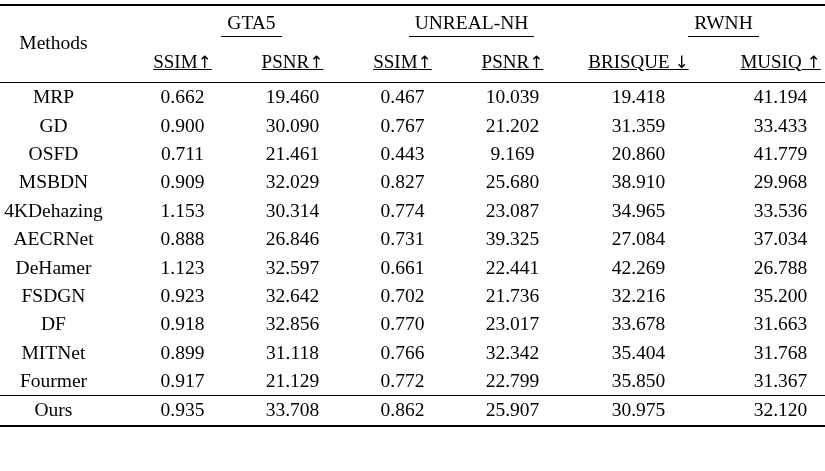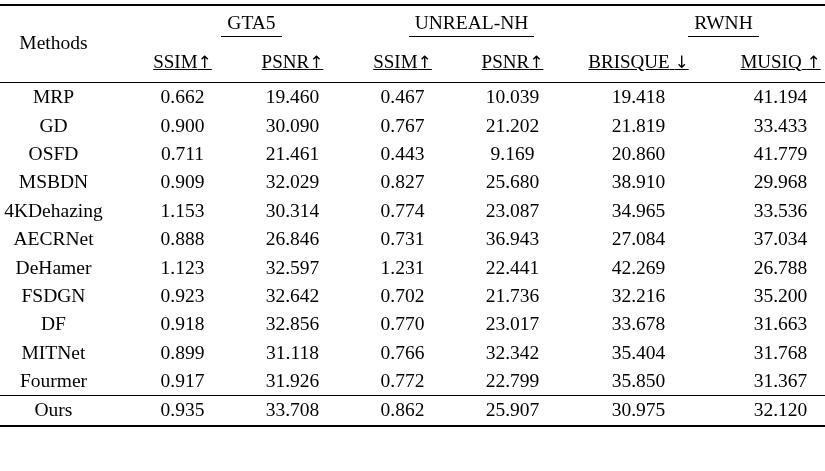--- a/index.html
+++ b/index.html
@@ -133,21 +133,21 @@
         <td>10.039</td>
         <td class="bold">19.418</td>
         <td>41.194</td>
       </tr>
       <tr class="data-row">
         <td>GD</td>
         <td>0.900</td>
         <td>30.090</td>
         <td>0.767</td>
         <td>21.202</td>
-        <td>21.819</td>
+        <td>31.359</td>
         <td>33.433</td>
       </tr>
       <tr class="data-row">
         <td>OSFD</td>
         <td>0.711</td>
         <td>21.461</td>
         <td>0.443</td>
         <td>9.169</td>
         <td>20.860</td>
         <td class="bold">41.779</td>
@@ -168,29 +168,29 @@
         <td>0.774</td>
         <td>23.087</td>
         <td>34.965</td>
         <td>33.536</td>
       </tr>
       <tr class="data-row">
         <td>AECRNet</td>
         <td>0.888</td>
         <td>26.846</td>
         <td>0.731</td>
-        <td>36.943</td>
+        <td>39.325</td>
         <td>27.084</td>
         <td>37.034</td>
       </tr>
       <tr class="data-row">
         <td>DeHamer</td>
         <td>1.123</td>
         <td>32.597</td>
-        <td>1.231</td>
+        <td>0.661</td>
         <td>22.441</td>
         <td>42.269</td>
         <td>26.788</td>
       </tr>
       <tr class="data-row">
         <td>FSDGN</td>
         <td>0.923</td>
         <td>32.642</td>
         <td>0.702</td>
         <td>21.736</td>
@@ -211,21 +211,21 @@
         <td>0.899</td>
         <td>31.118</td>
         <td>0.766</td>
         <td>32.342</td>
         <td>35.404</td>
         <td>31.768</td>
       </tr>
       <tr class="data-row">
         <td>Fourmer</td>
         <td>0.917</td>
-        <td>31.926</td>
+        <td>21.129</td>
         <td>0.772</td>
         <td>22.799</td>
         <td>35.850</td>
         <td>31.367</td>
       </tr>
       <tr class="data-row rule-thin rule-bottom">
         <td>Ours</td>
         <td class="bold">0.935</td>
         <td class="bold">33.708</td>
         <td class="bold">0.862</td>

